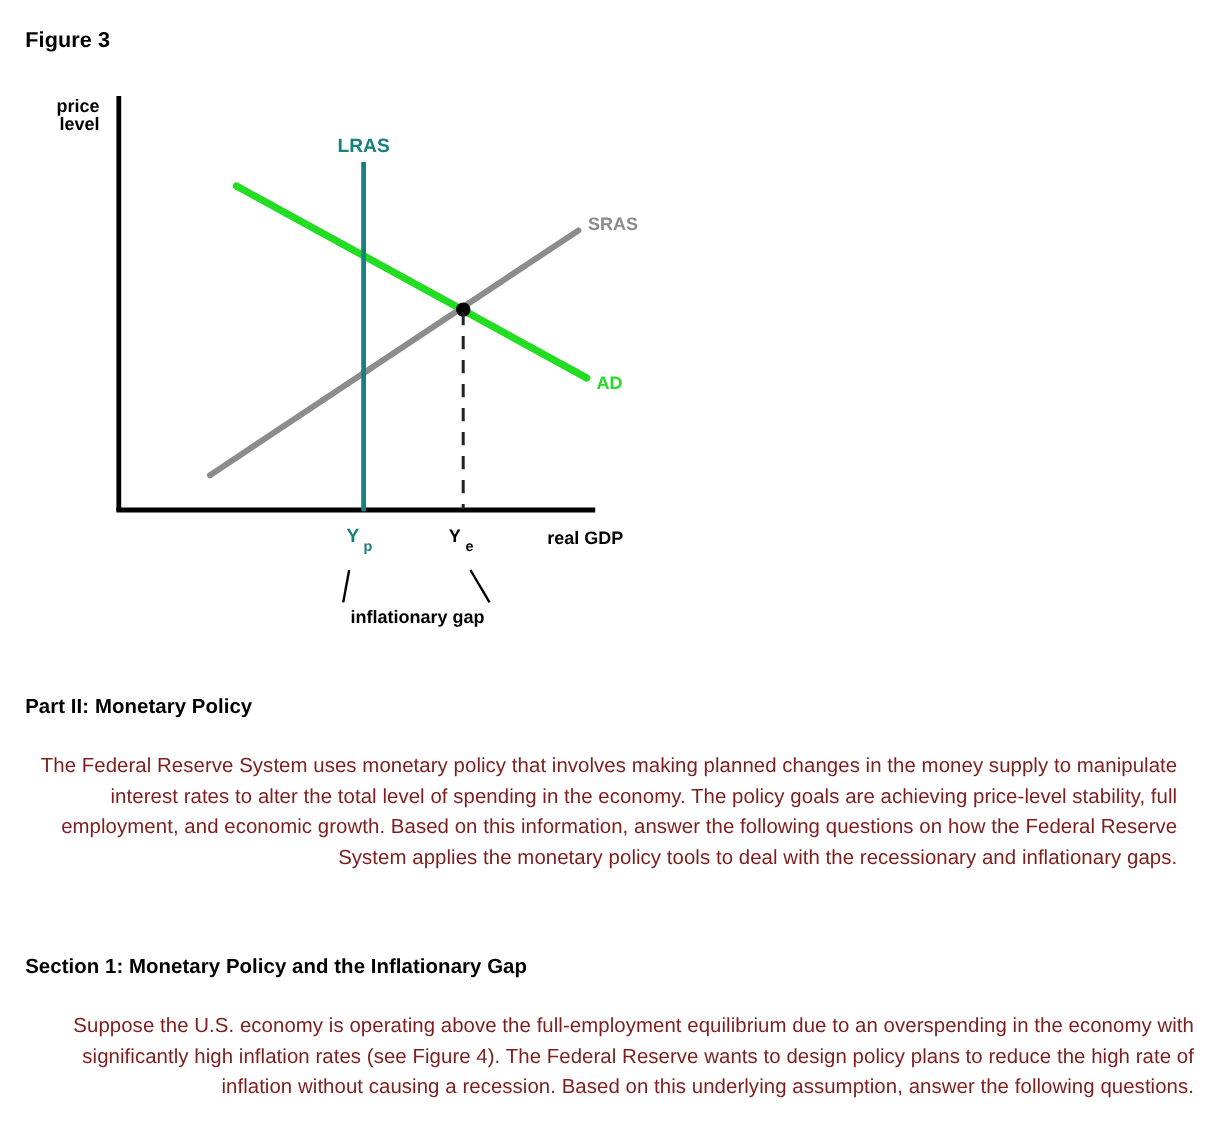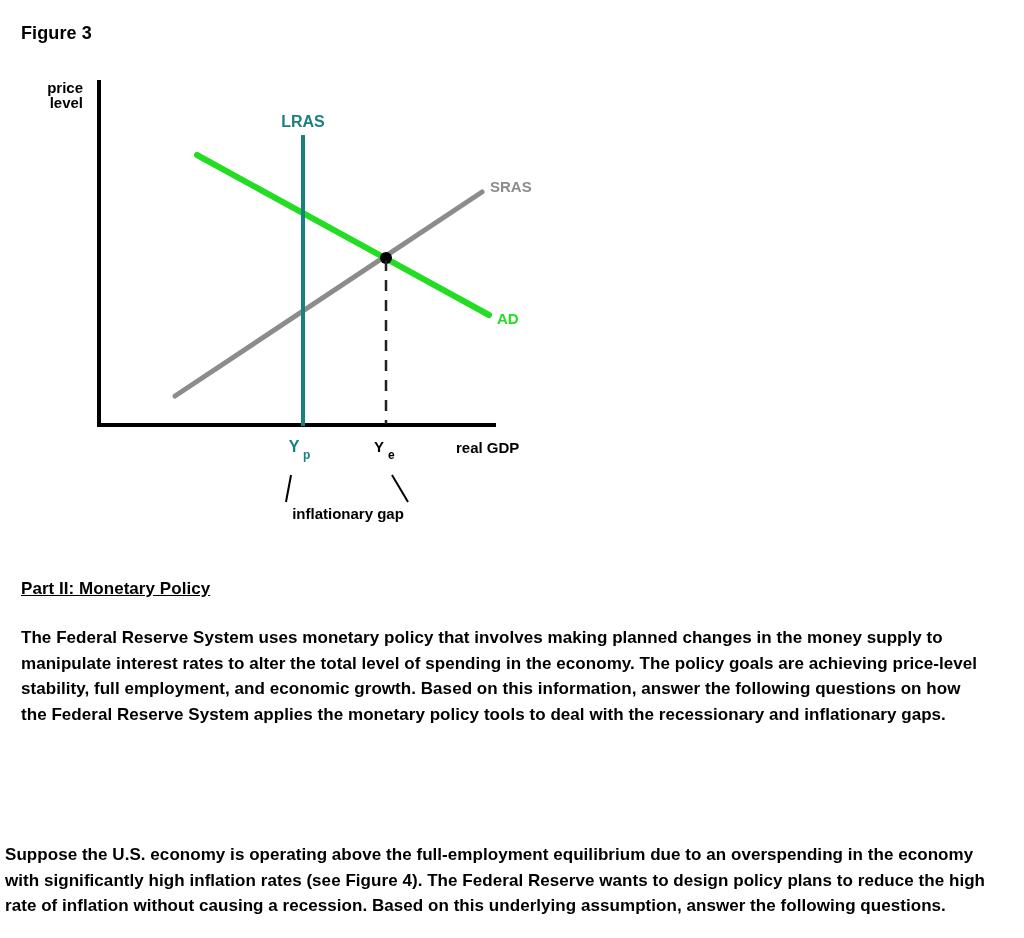--- a/index.html
+++ b/index.html
@@ -83,27 +83,28 @@
     position: absolute;
     font-size: 17px;
     font-weight: bold;
     color: #000000;
     line-height: 22px;
     letter-spacing: 0.05px;
   }
   .body-paragraph {
     position: absolute;
     font-size: 17px;
-    font-weight: bold;
-    color: #000000;
+    font-weight: normal;
+    color: #7f1d1d;
     line-height: 25.5px;
     letter-spacing: 0.05px;
+    text-align: right;
   }
 
-  #part2-heading { left: 21px; top: 578px; text-decoration: underline; }
+  #part2-heading { left: 21px; top: 578px; }
   #part2-paragraph { left: 21px; top: 625px; width: 960px; }
   #section1-heading { left: 21px; top: 795px; }
   #section1-paragraph { left: 5px; top: 842px; width: 990px; }
 </style>
 </head>
 <body>
 
 <div class="page">
 
   <div class="figure-title">Figure 3</div>
@@ -147,16 +148,17 @@
       <line x1="392" y1="415" x2="408" y2="442" stroke="#000000" stroke-width="2"></line>
 
       <text class="svg-label" x="348" y="459" text-anchor="middle">inflationary gap</text>
     </svg>
   </div>
 
   <div class="section-heading" id="part2-heading">Part II: Monetary Policy</div>
 
   <div class="body-paragraph" id="part2-paragraph">The Federal Reserve System uses monetary policy that involves making planned changes in the money supply to manipulate interest rates to alter the total level of spending in the economy. The policy goals are achieving price-level stability, full employment, and economic growth. Based on this information, answer the following questions on how the Federal Reserve System applies the monetary policy tools to deal with the recessionary and inflationary gaps.</div>
 
+  <div class="section-heading" id="section1-heading">Section 1: Monetary Policy and the Inflationary Gap</div>
 
   <div class="body-paragraph" id="section1-paragraph">Suppose the U.S. economy is operating above the full-employment equilibrium due to an overspending in the economy with significantly high inflation rates (see Figure 4). The Federal Reserve wants to design policy plans to reduce the high rate of inflation without causing a recession. Based on this underlying assumption, answer the following questions.</div>
 
 </div>
 
 </body></html>

